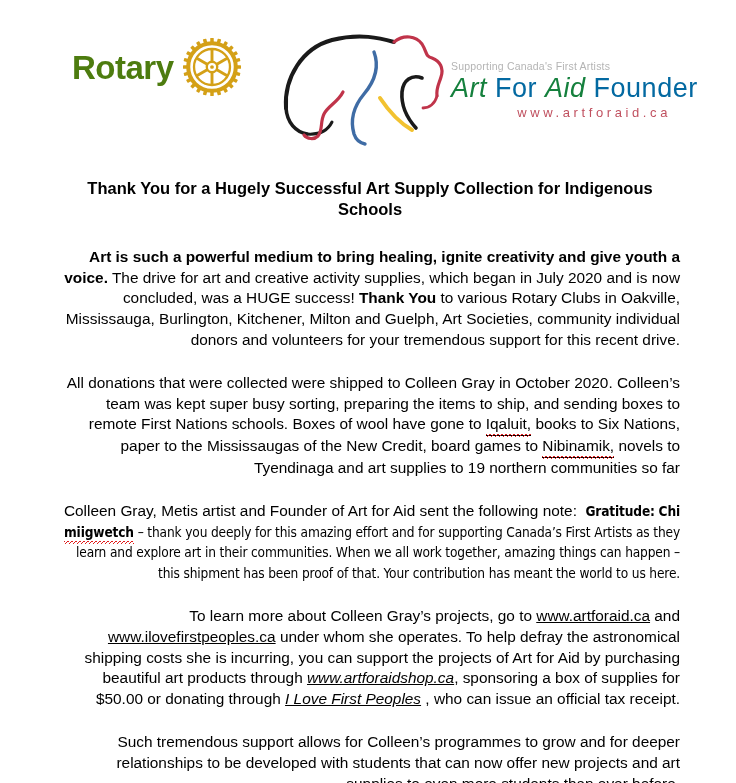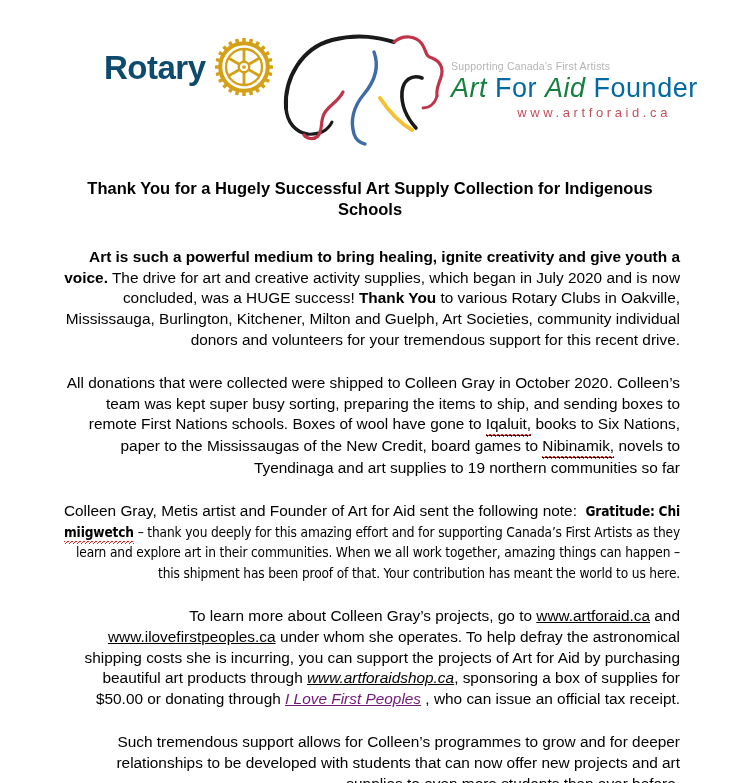--- a/index.html
+++ b/index.html
@@ -26,24 +26,23 @@
     left: 72px;
     top: 38px;
     display: flex;
     align-items: center;
     gap: 9px;
   }
   .rotary-word {
     font-family: "Liberation Sans", sans-serif;
     font-weight: bold;
     font-size: 33px;
-    color: #0c4a6e;
+    color: #4d7c0f;
     letter-spacing: -0.5px;
     line-height: 1;
-    margin-left: 32px;
   }
   .rotary-wheel {
     width: 58px;
     height: 58px;
     display: block;
   }
 
   .afa-logo {
     position: absolute;
     left: 276px;
@@ -149,21 +148,21 @@
   .link-plain {
     color: #000;
     text-decoration: underline;
   }
   .link-blue {
     color: #000000;
     font-style: italic;
     text-decoration: underline;
   }
   .link-lightblue {
-    color: #701a75;
+    color: #000000;
     font-style: italic;
     text-decoration: underline;
   }
 
   
   .quote {
     font-family: "DejaVu Sans Condensed", "Liberation Sans Narrow", "Liberation Sans", sans-serif;
     font-size: 13.6px;
     line-height: 1.52;
     letter-spacing: -0.15px;

